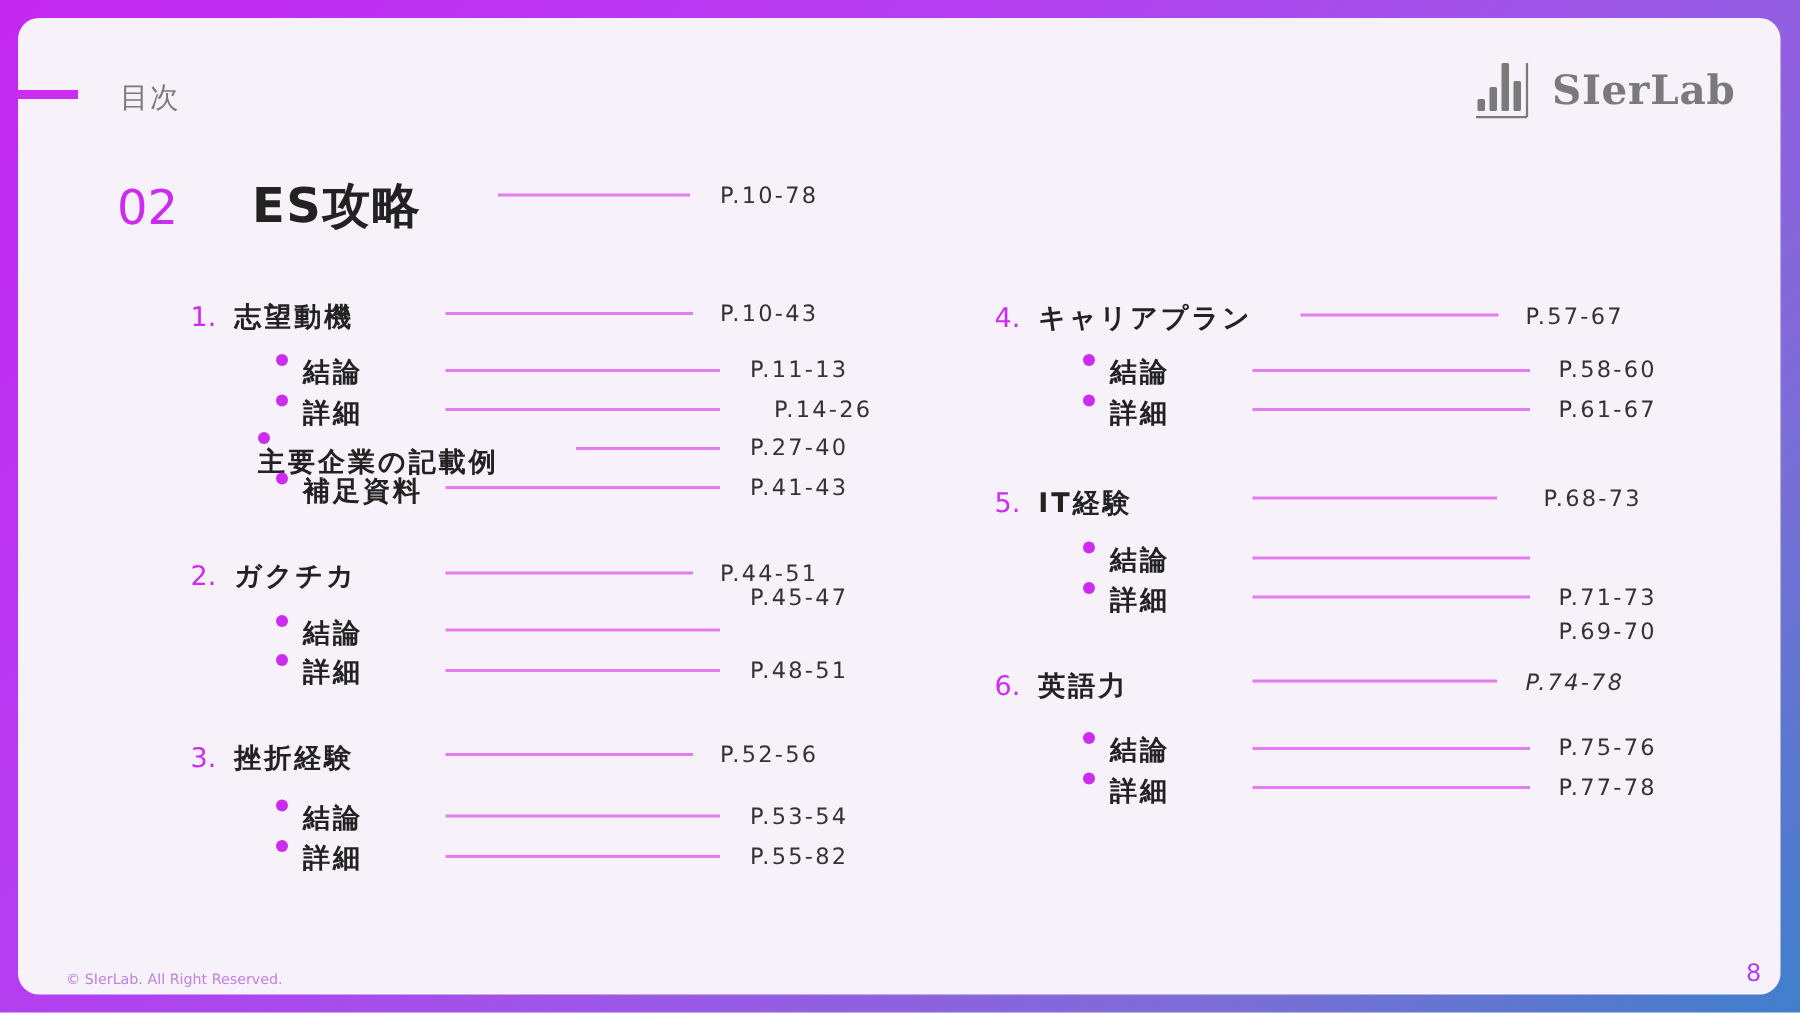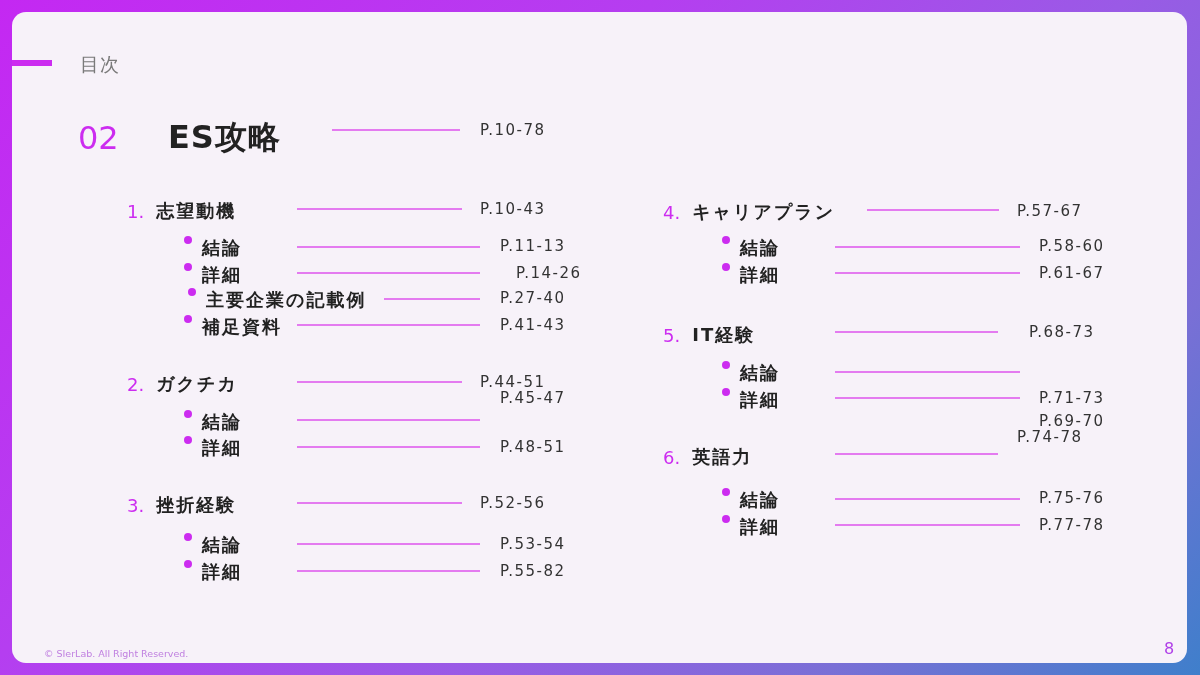--- a/index.html
+++ b/index.html
@@ -112,20 +112,31 @@
       color: #b040e8;
     }
   </style>
 </head>
 <body>
 
 <div class="card">
   <div class="accent-bar"></div>
   <div class="toc-label">目次</div>
 
+  <div class="logo">
+    <svg class="logo-icon" viewBox="0 0 42 40">
+      <rect x="2" y="26" width="5" height="8" rx="1" fill="#7a7a7a"></rect>
+      <rect x="10" y="18" width="5" height="16" rx="1" fill="#7a7a7a"></rect>
+      <rect x="18" y="2" width="5" height="32" rx="1" fill="#7a7a7a"></rect>
+      <rect x="26" y="14" width="5" height="20" rx="1" fill="#7a7a7a"></rect>
+      <line x1="35" y1="2" x2="35" y2="38" stroke="#7a7a7a" stroke-width="1.5"></line>
+      <line x1="1" y1="38" x2="35" y2="38" stroke="#7a7a7a" stroke-width="1.5"></line>
+    </svg>
+    <span class="logo-text">SIerLab</span>
+  </div>
 
   <div class="section-head">
     <span class="section-num">02</span>
     <span class="section-title">ES攻略</span>
   </div>
   <div class="line" style="left:320px; top:117px; width:128px;"></div>
   <div class="page" style="left:468px; top:109px;">P.10-78</div>
 
   <div class="item" style="left:115px; top:187px;">
     <span class="num">1.</span>
@@ -141,21 +152,21 @@
   <div class="line" style="left:285px; top:234px; width:183px;"></div>
   <div class="page" style="left:488px; top:225px;">P.11-13</div>
 
   <div class="sub" style="left:172px; top:251px;">
     <span class="dot"></span>
     <span>詳細</span>
   </div>
   <div class="line" style="left:285px; top:260px; width:183px;"></div>
   <div class="page" style="left:488px; top:252px;margin-left:16px;">P.14-26</div>
 
-  <div class="sub" style="left:176px; top:276px;">
+  <div class="sub" style="left:160px; top:276px;flex-direction:column;">
     <span class="dot"></span>
     <span>主要企業の記載例</span>
   </div>
   <div class="line" style="left:372px; top:286px; width:96px;"></div>
   <div class="page" style="left:488px; top:277px;">P.27-40</div>
 
   <div class="sub" style="left:172px; top:303px;">
     <span class="dot"></span>
     <span>補足資料</span>
   </div>
@@ -244,21 +255,21 @@
     <span>詳細</span>
   </div>
   <div class="line" style="left:823px; top:385px; width:185px;"></div>
   <div class="page" style="left:1027px; top:377px;">P.71-73</div>
 
   <div class="item" style="left:651px; top:433px;">
     <span class="num">6.</span>
     <span>英語力</span>
   </div>
   <div class="line" style="left:823px; top:441px; width:163px;"></div>
-  <div class="page" style="left:1005px; top:416px;">P.74-78</div>
+  <div class="page" style="left:1005px; top:434px;font-style:italic;">P.74-78</div>
 
   <div class="sub" style="left:710px; top:476px;">
     <span class="dot"></span>
     <span>結論</span>
   </div>
   <div class="line" style="left:823px; top:486px; width:185px;"></div>
   <div class="page" style="left:1027px; top:477px;">P.75-76</div>
 
   <div class="sub" style="left:710px; top:503px;">
     <span class="dot"></span>

